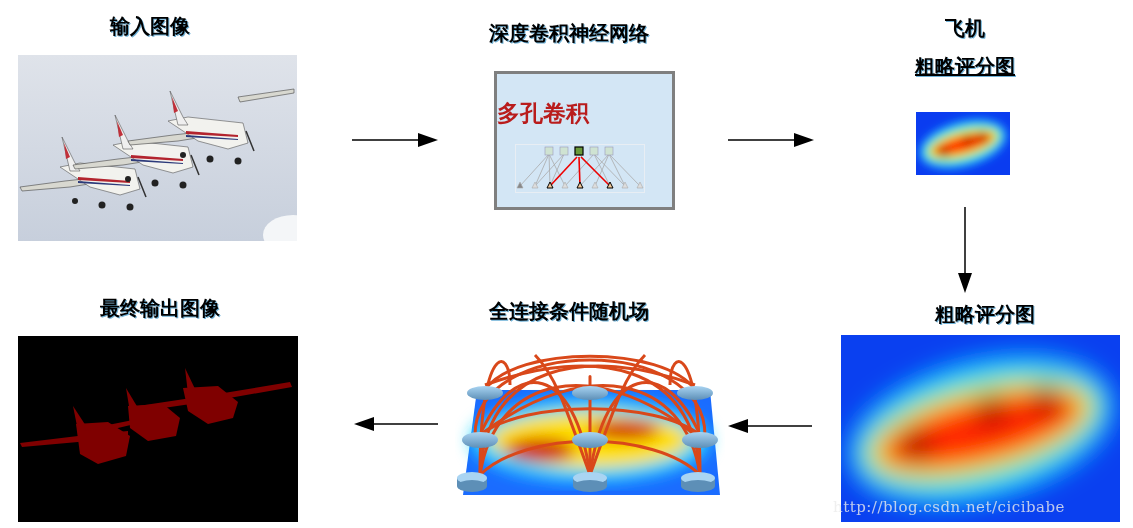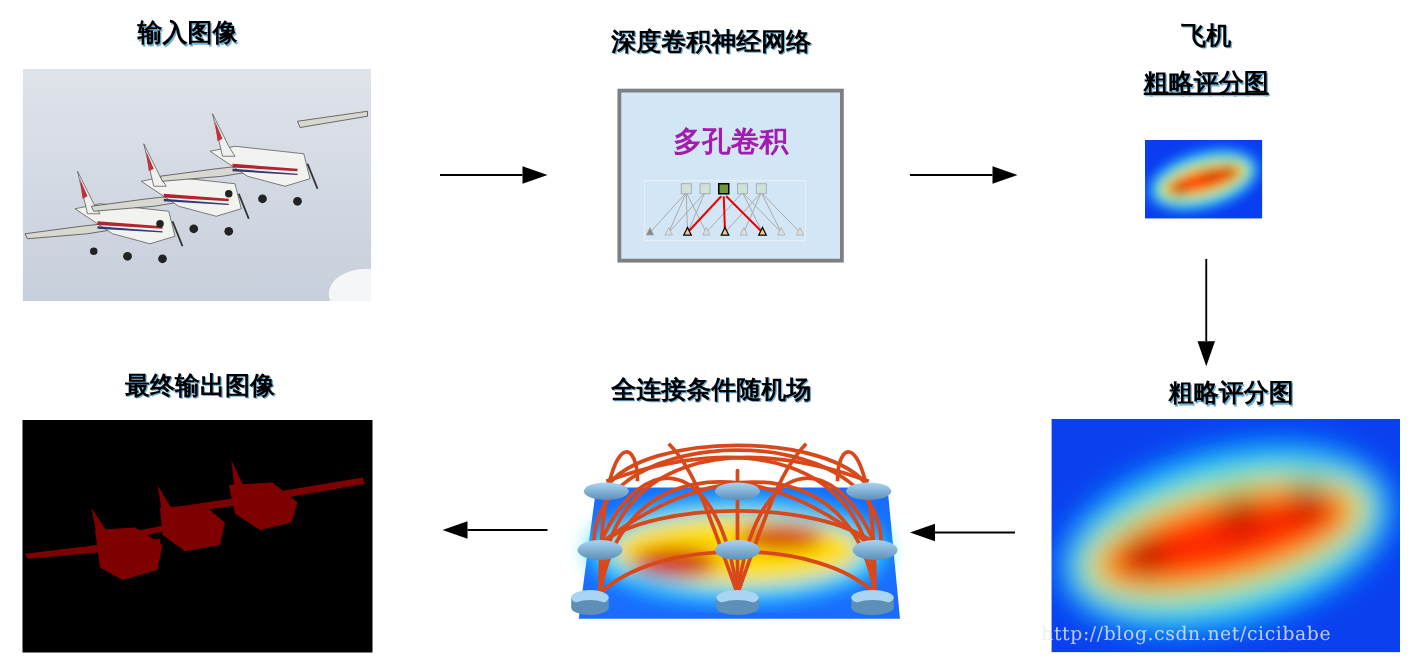--- a/index.html
+++ b/index.html
@@ -2,21 +2,21 @@
 <html><head>
 <meta charset="utf-8">
 <style>
   html,body{margin:0;padding:0;background:#fff;}
   body{width:1133px;height:528px;position:relative;overflow:hidden;font-family:"DejaVu Sans","Liberation Sans",sans-serif;}
   .title{position:absolute;font-weight:bold;color:#000;font-size:20px;line-height:32px;text-align:center;white-space:nowrap;text-shadow:1px 1px 0 #6fb2d8;}
   .panel{position:absolute;overflow:hidden;}
   .arrow{position:absolute;}
   .watermark{position:absolute;left:833px;top:498px;font-family:"DejaVu Serif","Liberation Serif",serif;font-size:15px;color:rgba(235,235,235,0.8);letter-spacing:0.5px;white-space:nowrap;}
   .cnnbox{position:absolute;left:494px;top:71px;width:181px;height:139px;background:#d3e6f5;border:3px solid #7f7f7f;box-sizing:border-box;}
-  .cnnlabel{position:absolute;left:0;right:0;top:24px;text-align:center;font-weight:bold;font-size:23px;color:#a21caf;}
+  .cnnlabel{position:absolute;left:0;right:0;top:24px;text-align:left;font-weight:bold;font-size:23px;color:#b91c1c;}
 </style>
 </head>
 <body>
 
 <div class="title" style="left:60px;top:10px;width:180px;">输入图像</div>
 <div class="title" style="left:424px;top:17px;width:290px;">深度卷积神经网络</div>
 <div class="title" style="left:870px;top:12px;width:190px;">飞机</div>
 <div class="title" style="left:870px;top:50px;width:190px;text-decoration:underline;">粗略评分图</div>
 <div class="title" style="left:880px;top:298px;width:210px;">粗略评分图</div>
 <div class="title" style="left:434px;top:295px;width:270px;">全连接条件随机场</div>

